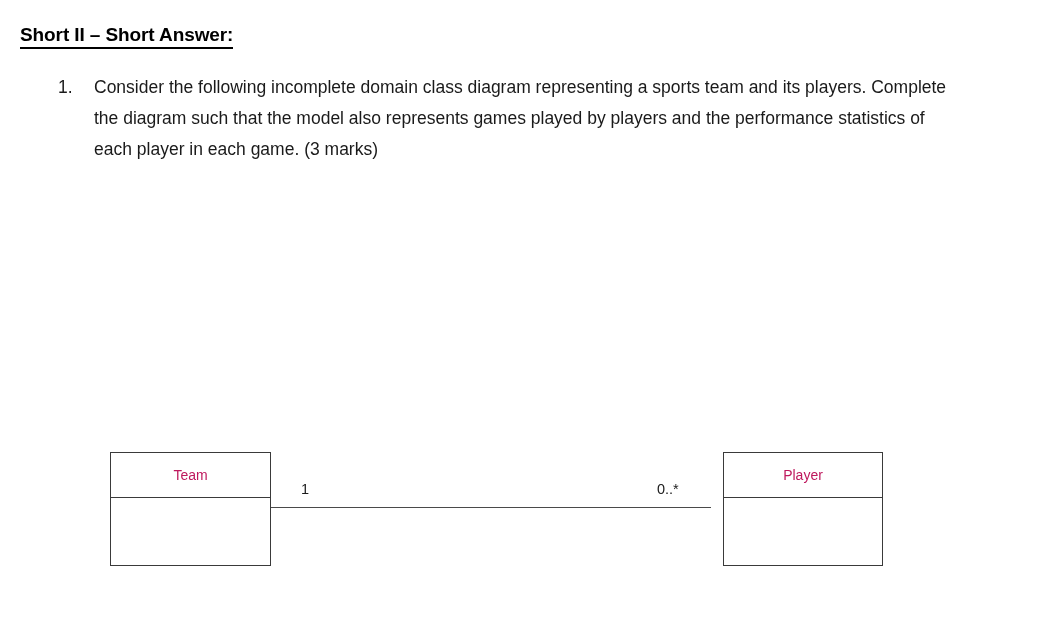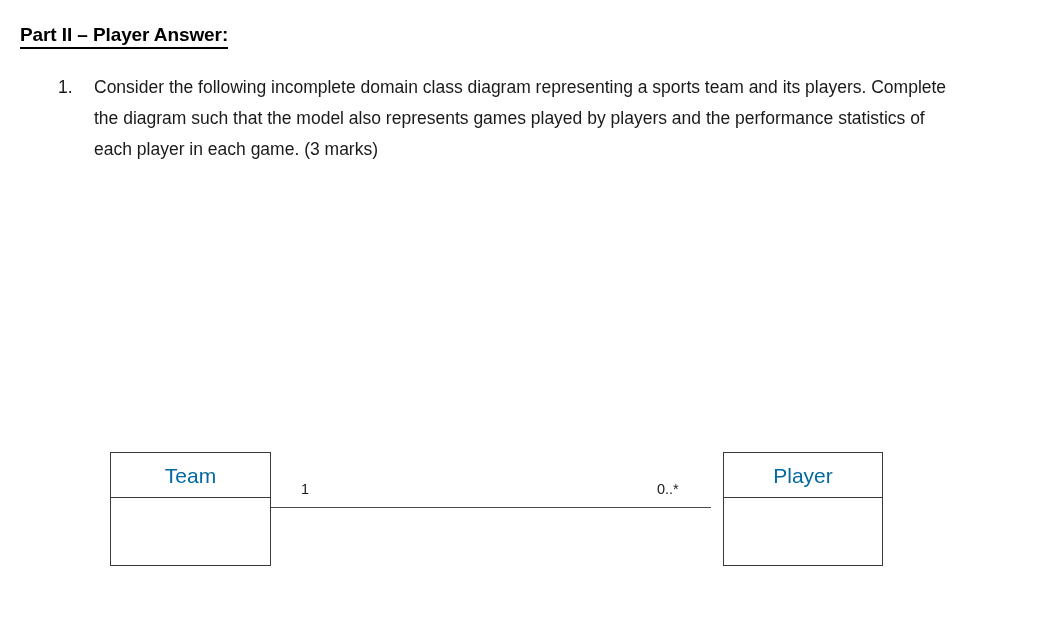--- a/index.html
+++ b/index.html
@@ -73,22 +73,22 @@
     position: absolute;
     border: 1.5px solid #3a3a3a;
     background: #ffffff;
     box-sizing: border-box;
     pointer-events: auto;
   }
   .uml-class-name {
     height: 45px;
     line-height: 45px;
     text-align: center;
-    font-size: 21px;
-    color: #0369a1;
+    font-size: 14px;
+    color: #be185d;
     border-bottom: 1.5px solid #3a3a3a;
     box-sizing: border-box;
   }
   .uml-class-attrs {
     height: 67px;
     box-sizing: border-box;
   }
 
   #class-team {
     left: 110px;
@@ -127,21 +127,21 @@
     top: 482px;
   }
   #mult-player-end {
     left: 657px;
     top: 482px;
   }
 </style>
 </head>
 <body>
 
-<div class="section-heading">Part II – Player Answer:</div>
+<div class="section-heading">Short II – Short Answer:</div>
 
 <div class="question-list">
   <div class="question-item">
     <div class="question-number">1.</div>
     <div class="question-text">Consider the following incomplete domain class diagram representing a sports team and its players. Complete the diagram such that the model also represents games played by players and the performance statistics of each player in each game. (3 marks)</div>
   </div>
 </div>
 
 <div class="uml-canvas">
 

